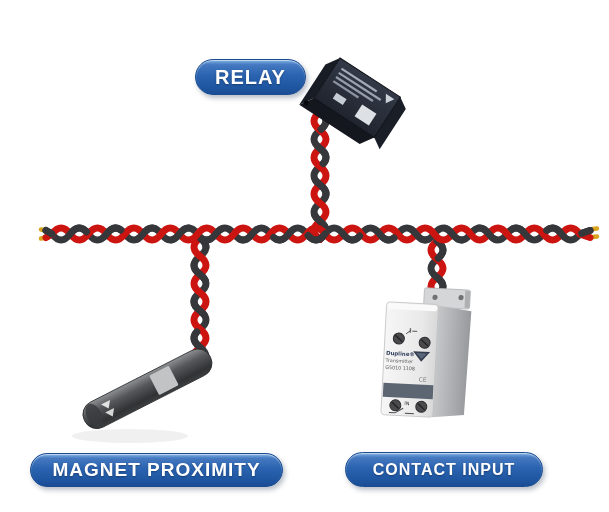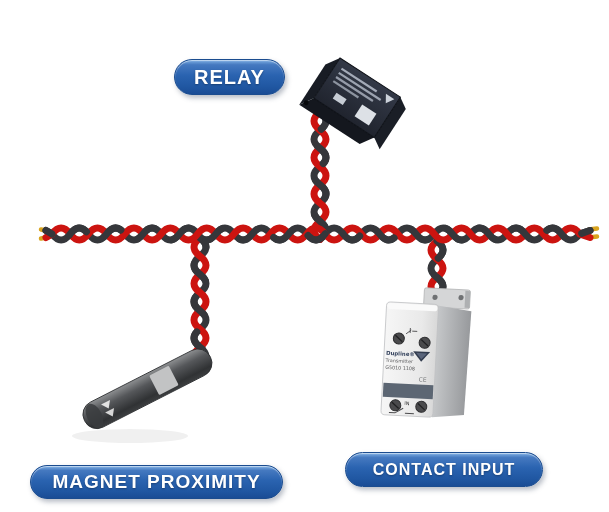--- a/index.html
+++ b/index.html
@@ -11,22 +11,22 @@
   .pill {
     position:absolute; display:flex; align-items:center; justify-content:center;
     border-radius:18px; color:#fff; font-weight:bold;
     font-family:"Liberation Sans", sans-serif;
     background:linear-gradient(180deg,#7fb0e4 0%, #4579c0 14%, #2a63b0 45%, #2057a2 78%, #1a4c95 100%);
     border:1px solid #1b4c8f;
     box-shadow: 2px 3px 5px rgba(100,110,130,.45), inset 0 1px 1px rgba(255,255,255,.55);
     text-shadow: 0 1px 2px rgba(0,0,0,.3);
     letter-spacing:1px; white-space:nowrap; box-sizing:border-box;
   }
-  #relay-pill   { left:174px; top:59px;  width:111px; height:36px; font-size:20px; }
-  #magnet-pill  { left:30px;  top:453px; width:253px; height:34px; font-size:19px;margin-top:12px; }
+  #relay-pill   { left:195px; top:59px;  width:111px; height:36px; font-size:20px; }
+  #magnet-pill  { left:30px;  top:453px; width:253px; height:34px; font-size:19px; }
   #contact-pill { left:345px; top:452px; width:198px; height:35px; font-size:16px; }
   .svg-label { font-family:"DejaVu Sans", sans-serif; }
 </style>
 </head>
 <body>
 
 <div id="stage">
 
   <svg id="diagram-svg" width="609" height="512" viewBox="0 0 609 512">
     <defs>

